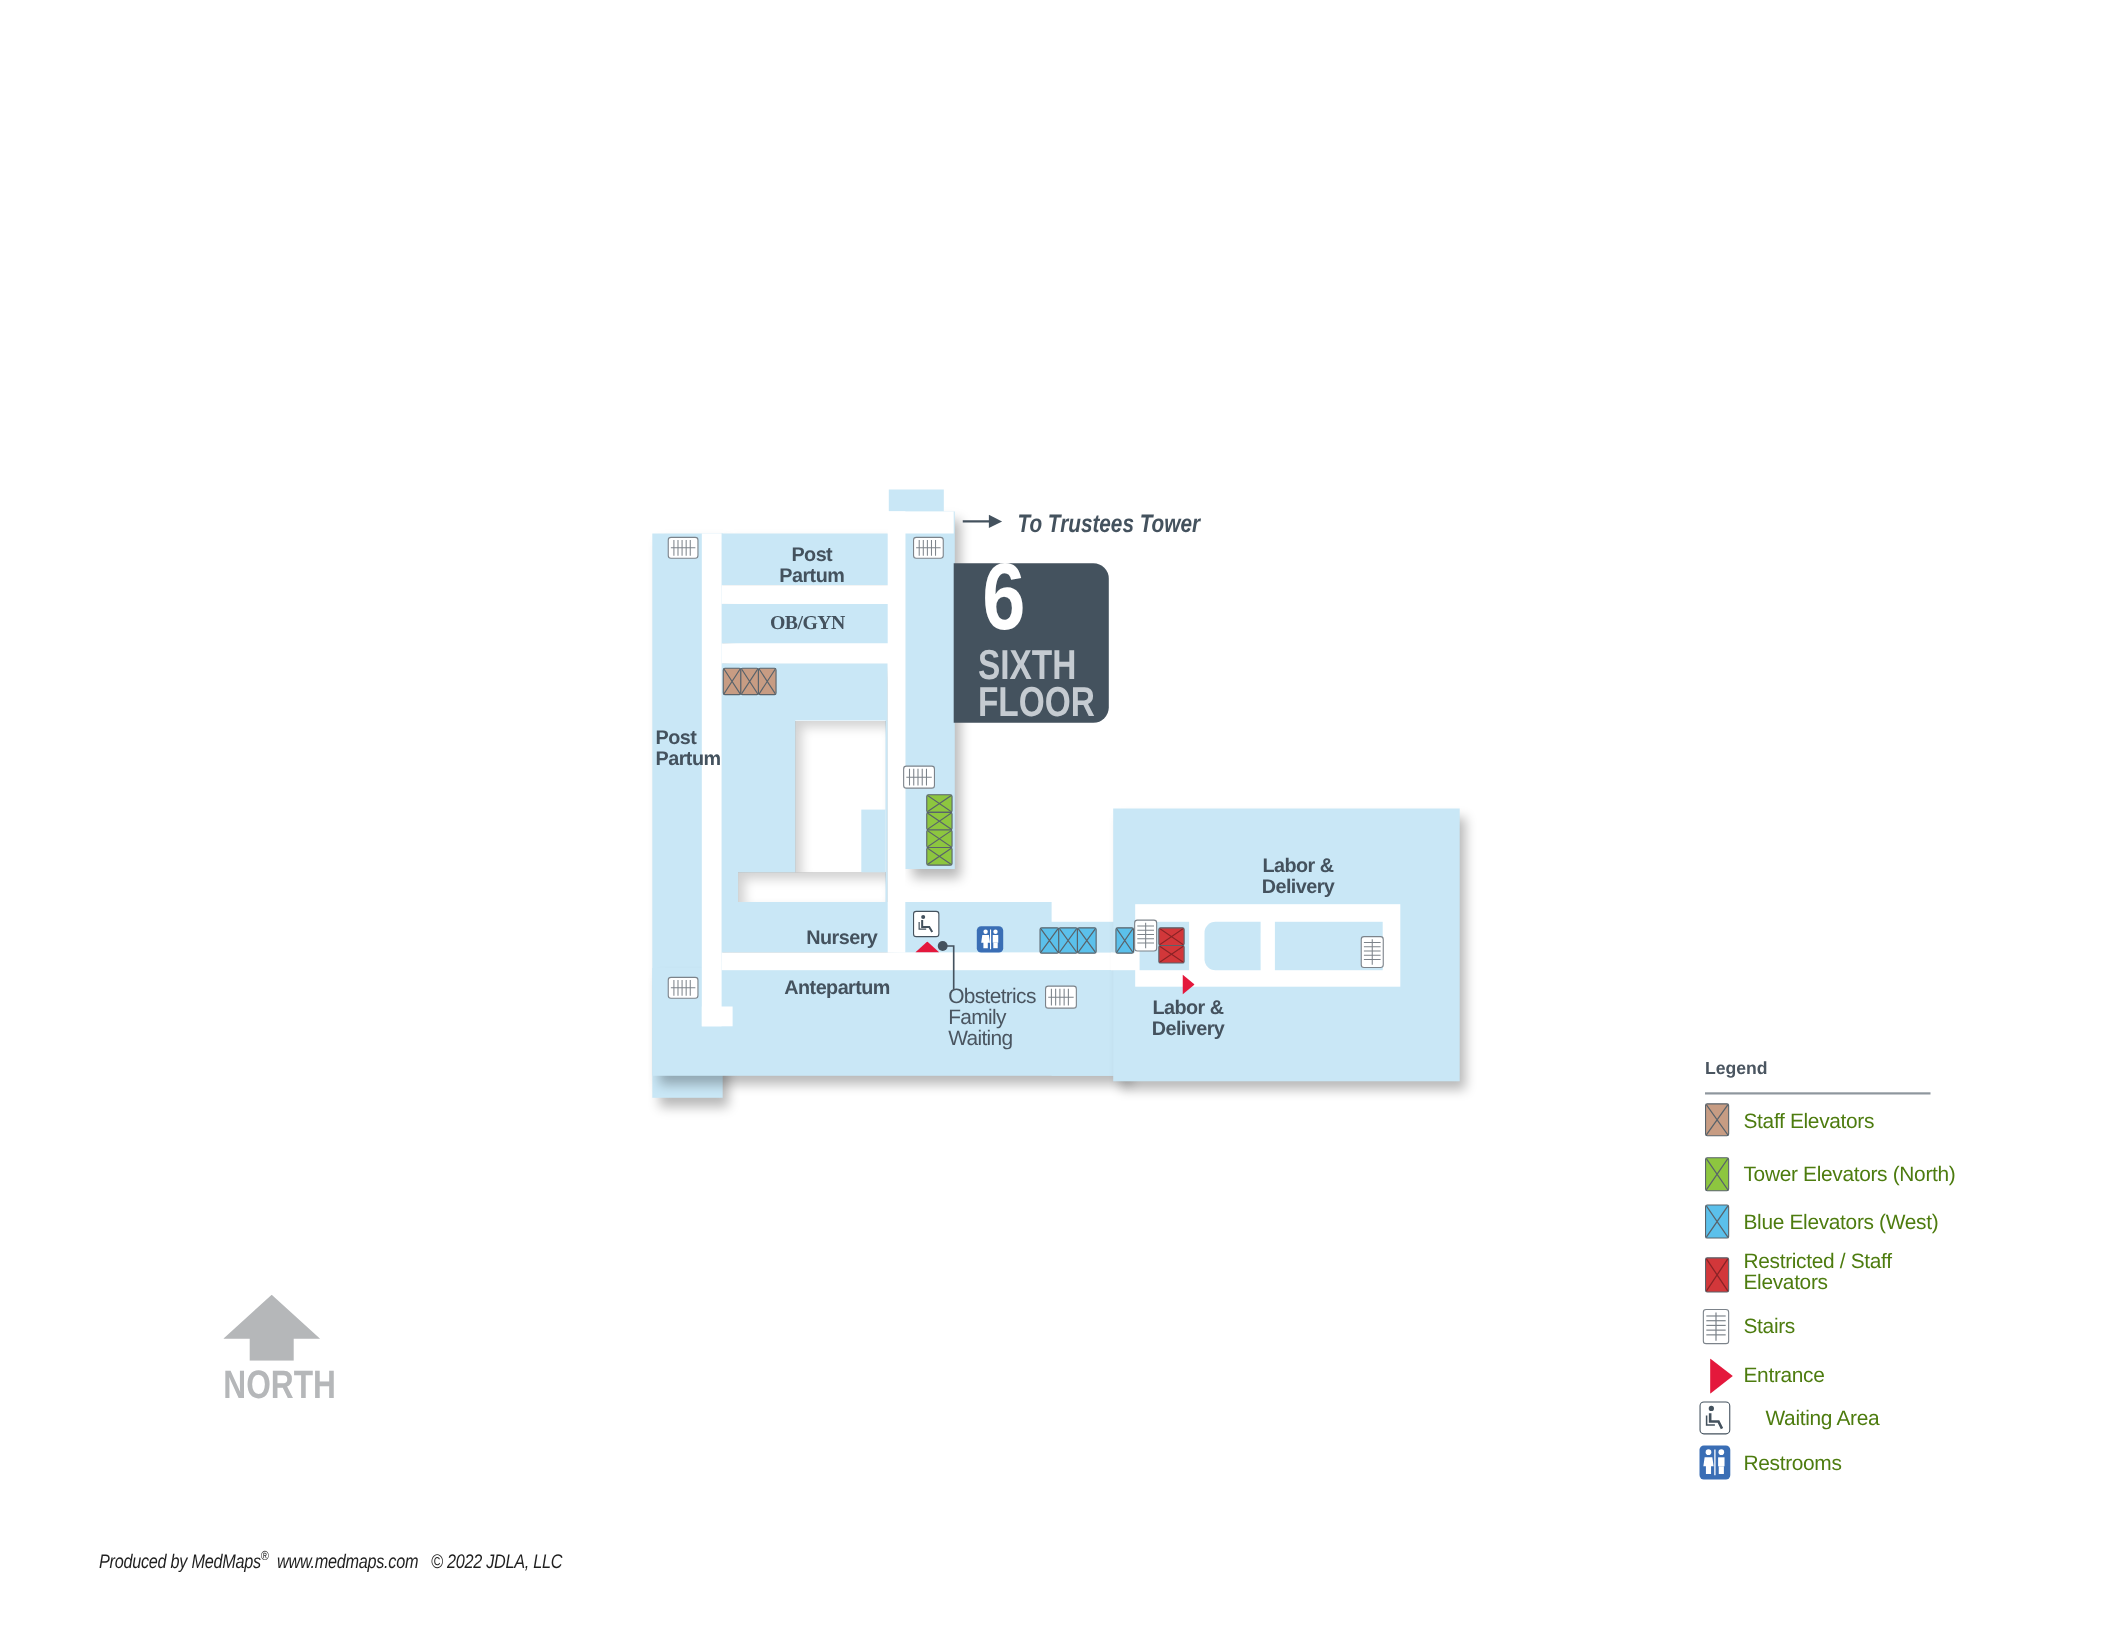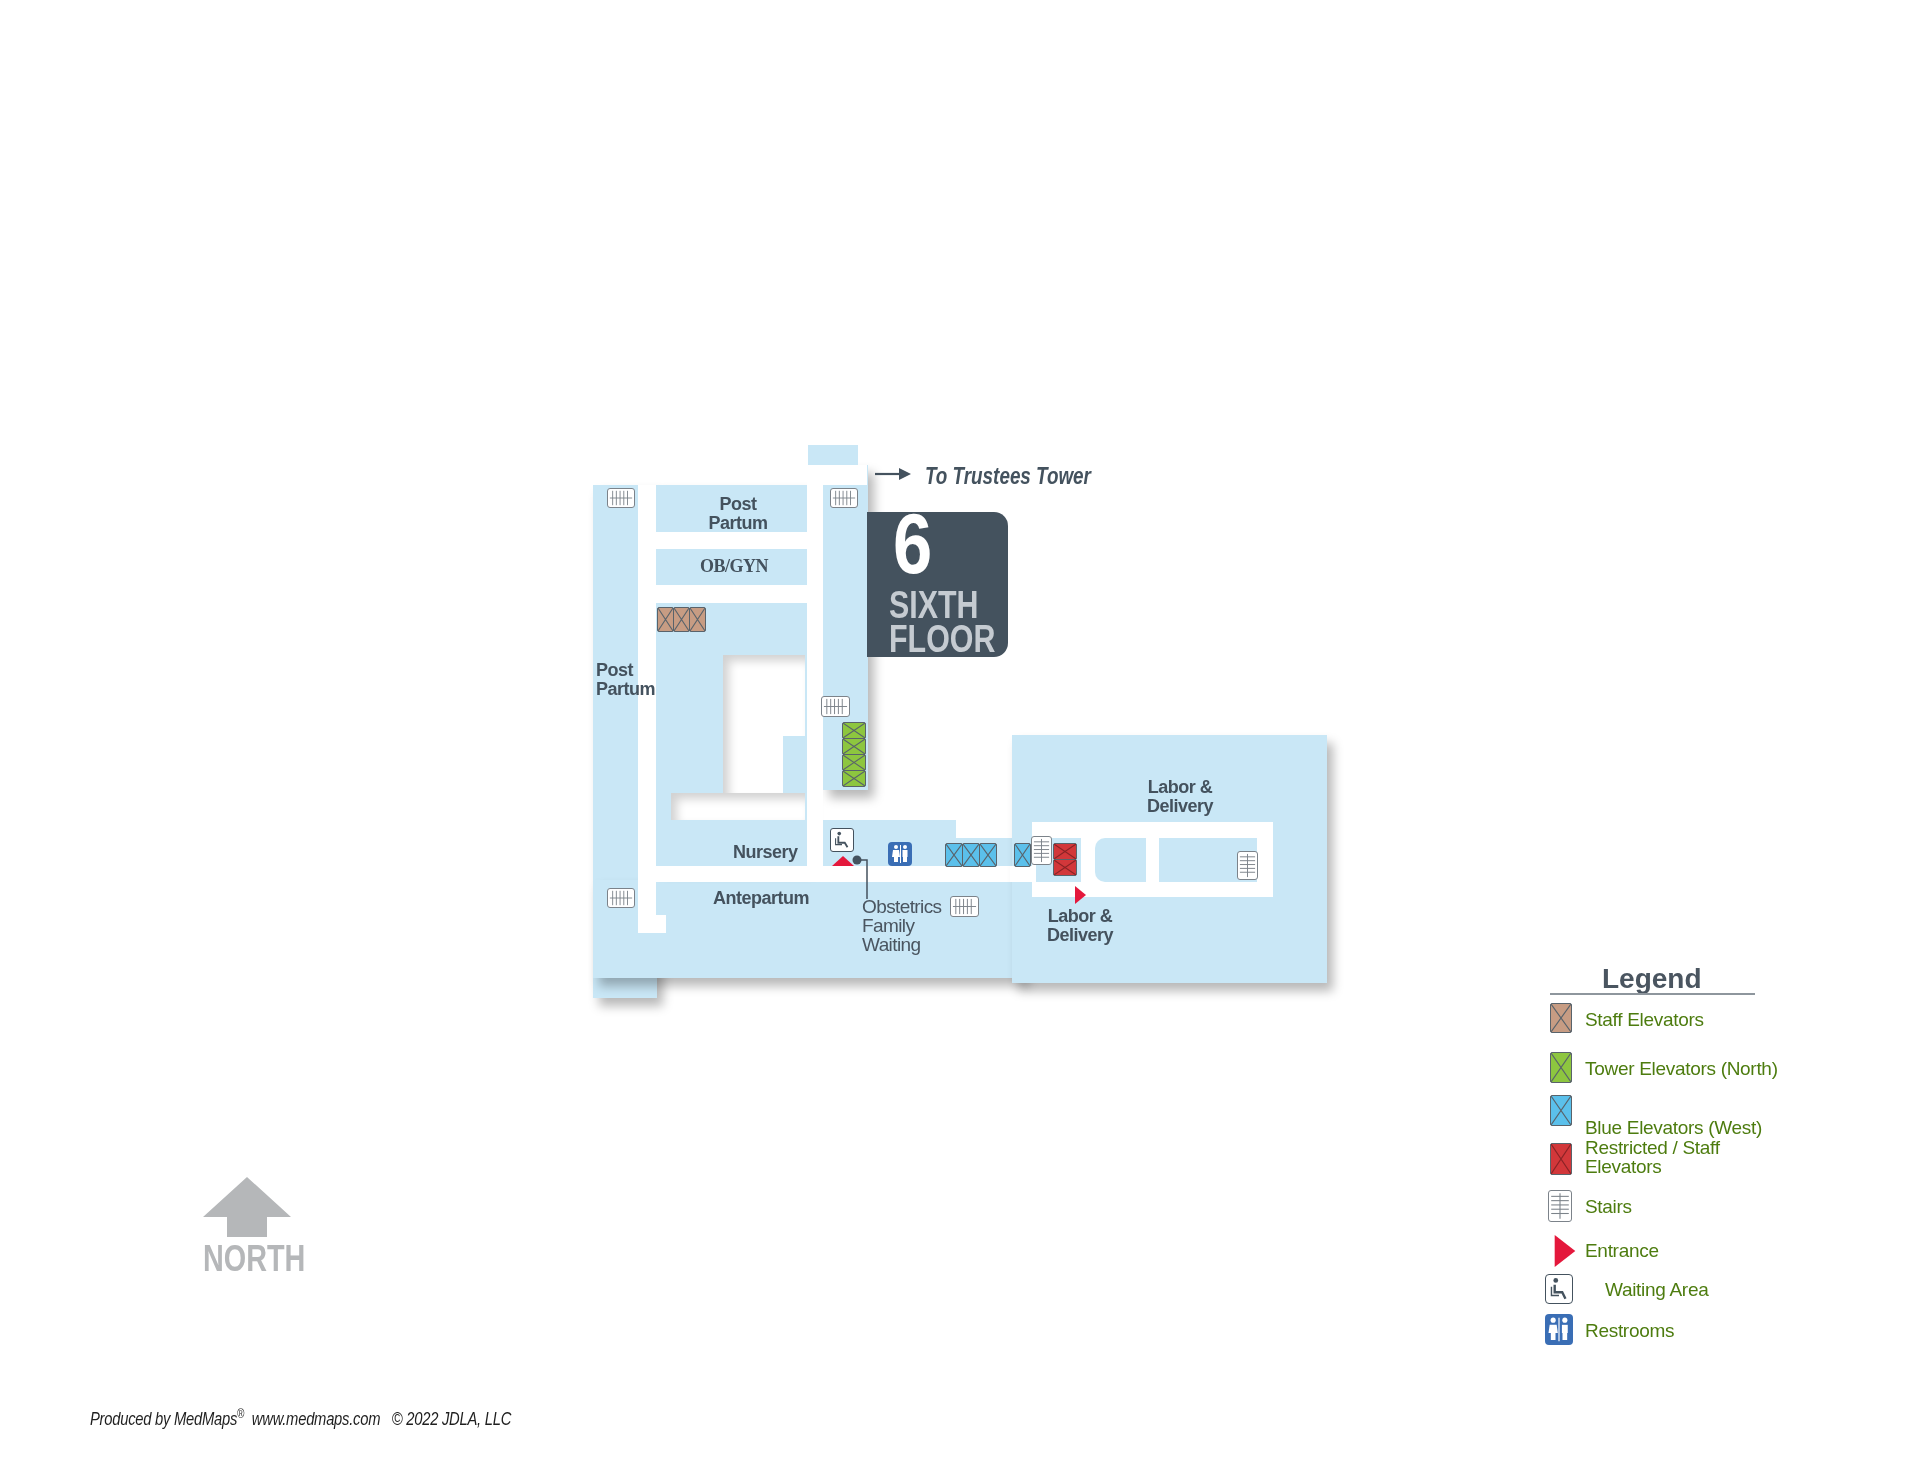--- a/index.html
+++ b/index.html
@@ -10,21 +10,21 @@
   .shadow { box-shadow: 6px 8px 10px rgba(0,0,0,0.28); }
   .lbl { position: absolute; font-weight: bold; font-size: 18px; line-height: 19px; color: #44525e; text-align: center; letter-spacing: -0.5px; white-space: nowrap; }
   .lbl-thin { position: absolute; font-size: 19px; line-height: 19px; color: #4a5560; white-space: nowrap; letter-spacing: -0.6px; }
   .elev { position: absolute; box-sizing: border-box; border: 1.5px solid #59636b; border-radius: 2px; }
   .elev svg { display: block; width: 100%; height: 100%; }
   .stair { position: absolute; box-sizing: border-box; border: 1.5px solid #7c838a; border-radius: 3px; background: #fff; }
   .badge { position: absolute; left: 867px; top: 512px; width: 141px; height: 145px; background: #44525e; border-radius: 14px; border-top-left-radius: 0; border-bottom-left-radius: 0; }
   .badge-num { position: absolute; left: 893px; top: 500px; font-size: 86px; font-weight: bold; color: #ffffff; line-height: 86px; transform: scaleX(0.82); transform-origin: left top; }
   .badge-txt { position: absolute; left: 889px; top: 588px; font-size: 38px; font-weight: bold; color: #c5cbd1; line-height: 34px; transform: scaleX(0.8); transform-origin: left top; }
   .trustees { position: absolute; left: 925px; top: 463px; font-size: 23px; font-style: italic; font-weight: bold; color: #44525e; transform: scaleX(0.82); transform-origin: left top; white-space: nowrap; }
-  .legend-title { position: absolute; left: 1602px; top: 963px; font-size: 28px; font-weight: bold; color: #4a5560; }
+  .legend-title { position: absolute; left: 1550px; top: 963px; font-size: 16px; font-weight: bold; color: #4a5560; }
   .legend-rule { position: absolute; left: 1550px; top: 993px; width: 205px; height: 2px; background: #8e969d; }
   .legend-item { position: absolute; left: 1548px; width: 300px; height: 34px; }
   .legend-icon { position: absolute; left: 0; top: 0; width: 24px; height: 32px; }
   .legend-label { position: absolute; left: 37px; font-size: 19px; line-height: 19px; color: #4d7c0f; white-space: nowrap; letter-spacing: -0.3px; }
   .north-text { position: absolute; left: 203px; top: 1243px; font-size: 36px; font-weight: bold; color: #b5b7b9; transform: scaleX(0.8); transform-origin: left top; line-height: 32px; }
   .footer { position: absolute; left: 90px; top: 1407px; font-size: 18px; font-style: italic; color: #1f1f1f; transform: scaleX(0.82); transform-origin: left top; white-space: nowrap; letter-spacing: -0.3px; }
   .footer sup { font-size: 12px; }
 </style>
 </head>
 <body>
@@ -288,21 +288,21 @@
         </svg>
       </div>
     <div class="legend-label" style="top:7px;">Tower Elevators (North)</div>
   </div>
   <div class="legend-item" style="top:1095px;">
     <div class="elev legend-icon" style="width:22px;height:31px;left:2px;background:#5bc0eb;">
         <svg viewBox="0 0 10 10" preserveAspectRatio="none">
           <path d="M0 0L10 10M10 0L0 10" stroke="#59636b" stroke-width="0.5" fill="none"></path>
         </svg>
       </div>
-    <div class="legend-label" style="top:23px;">Blue Elevators (West)</div>
+    <div class="legend-label" style="top:7px;">Blue Elevators (West)</div>
   </div>
   <div class="legend-item" style="top:1143px;height:44px;">
     <div class="elev legend-icon" style="width:22px;height:32px;left:2px;background:#d2373a;">
         <svg viewBox="0 0 10 10" preserveAspectRatio="none">
           <path d="M0 0L10 10M10 0L0 10" stroke="#8a2326" stroke-width="0.5" fill="none"></path>
         </svg>
       </div>
     <div class="legend-label" style="top:-5px;white-space:pre-line;line-height:19px;">Restricted / Staff
 Elevators</div>
   </div>

